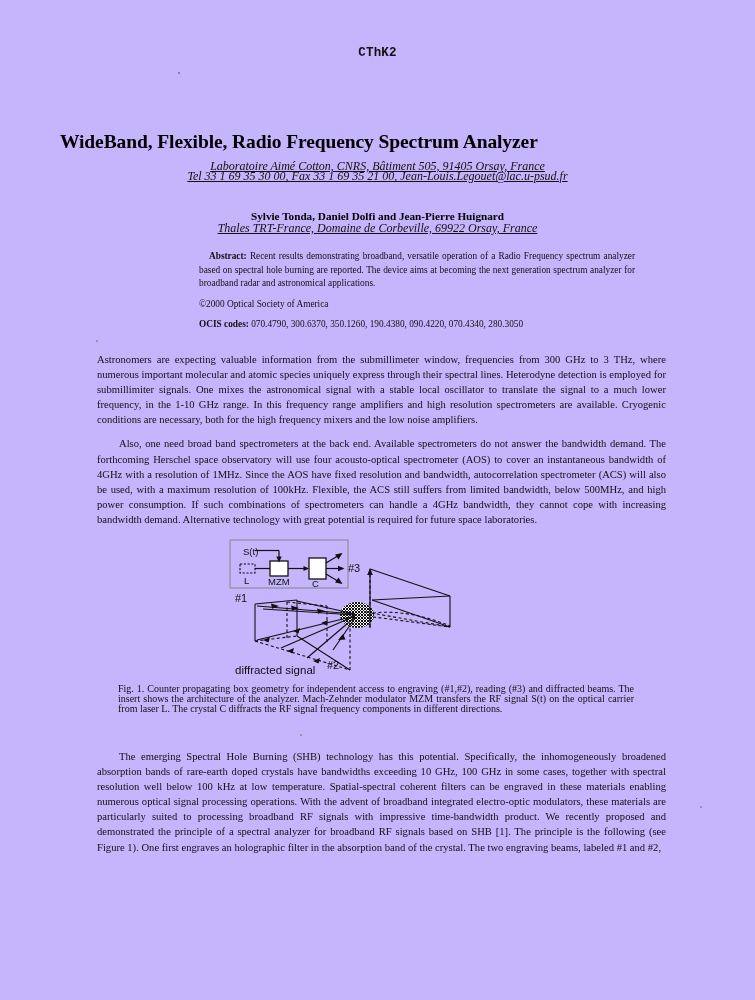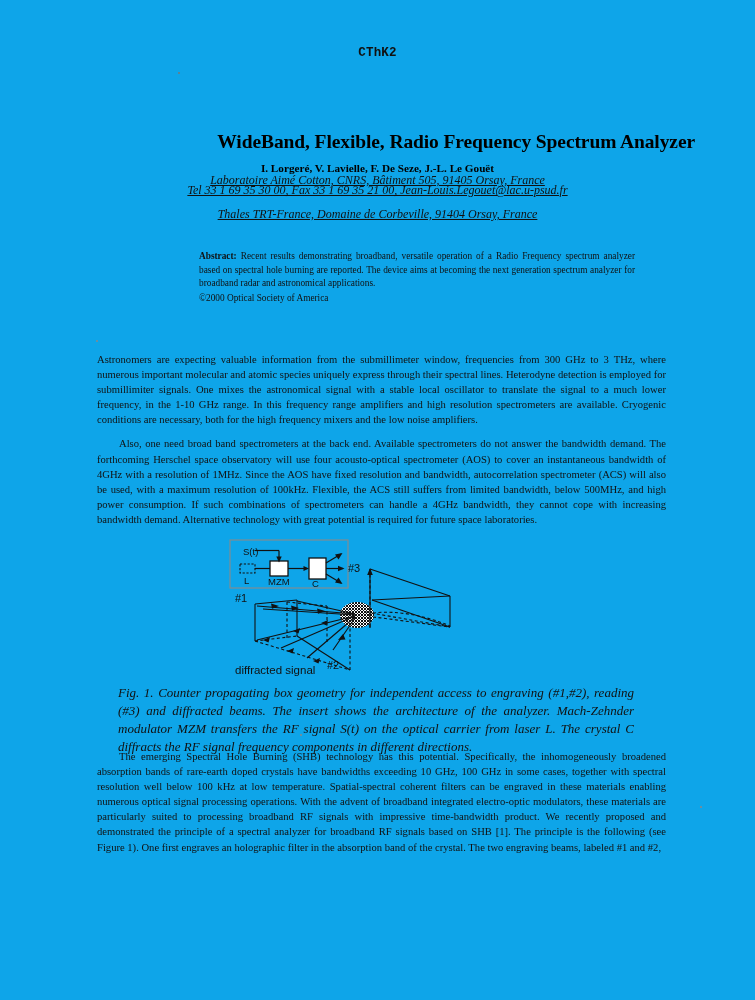--- a/index.html
+++ b/index.html
@@ -11,21 +11,21 @@
     width: 755px;
     height: 1000px;
     font-family: "Liberation Serif", "DejaVu Serif", serif;
     color: #0a0a0a;
     position: relative;
     overflow: hidden;
   }
   .page {
     position: absolute;
     inset: 0;
-    background: #0ea5e9;
+    background: #c4b5fd;
     padding: 16px;
   }
 
   
   .running-head {
     position: absolute;
     top: 46px;
     left: 0;
     right: 0;
     text-align: center;
@@ -71,21 +71,21 @@
     background: #888;
     border-radius: 50%;
   }
 
   
   .doc-title {
     position: absolute;
     top: 118px;
     left: 60px;
     right: 60px;
-    text-align: right;
+    text-align: left;
     font-weight: bold;
     font-size: 19.5px;
     letter-spacing: -0.1px;
     color: #000;
   }
 
   
   .author-block {
     position: absolute;
     left: 60px;
@@ -113,25 +113,25 @@
   .abstract {
     position: absolute;
     top: 250px;
     left: 199px;
     width: 436px;
     font-size: 9.3px;
     line-height: 13.6px;
     text-align: justify;
     color: #111;
   }
-  .abstract .lead { font-weight: bold; }
+  .abstract .lead { font-weight: bold; margin-left: 10px; }
   .abstract .meta-line {
     display: block;
     text-align: left;
-    margin-top: 1px;
+    margin-top: 7px;
   }
   .abstract .ocis { font-weight: bold; }
 
   
   .body-col {
     position: absolute;
     left: 88px;
     width: 578px;
   }
   p.body {
@@ -157,55 +157,55 @@
     position: relative;
     width: 420px;
     height: 150px;
     margin: 0 auto;
   }
   .fig-caption {
     position: absolute;
     top: 684px;
     left: 118px;
     width: 516px;
-    font-size: 13px;
-    line-height: 18px;
+    font-size: 10px;
+    line-height: 10px;
     text-align: justify;
     color: #111;
-    font-style: italic;
   }
   .figure-svg { display: block; }
 </style>
 </head>
 <body>
 
 <div class="page">
 
   <div class="running-head">CThK2</div>
   <div class="stray-dot"></div>
   <div class="stray-dot2"></div>
   <div class="stray-dot3"></div>
   <div class="stray-dot4"></div>
 
   <h1 class="doc-title">WideBand, Flexible, Radio Frequency Spectrum Analyzer</h1>
 
   <div class="author-block ab1">
-    <div class="author-names">I. Lorgeré, V. Lavielle,  F. De Seze, J.-L. Le Gouët</div>
     <div class="affil">Laboratoire Aimé Cotton, CNRS, Bâtiment  505, 91405 Orsay, France</div>
     <div class="affil">Tel 33 1 69 35 30 00, Fax 33 1 69 35 21 00, Jean-Louis.Legouet@lac.u-psud.fr</div>
   </div>
 
   <div class="author-block ab2">
-    <div class="affil">Thales TRT-France, Domaine de Corbeville, 91404 Orsay, France</div>
+    <div class="author-names">Sylvie Tonda, Daniel Dolfi and Jean-Pierre Huignard</div>
+    <div class="affil">Thales TRT-France, Domaine de Corbeville, 69922 Orsay, France</div>
   </div>
 
   <div class="abstract">
     <span class="lead">Abstract:</span>
     <span>Recent results demonstrating broadband, versatile operation of a Radio Frequency spectrum analyzer based on spectral hole burning are reported. The device aims at becoming the next generation spectrum analyzer for broadband radar and astronomical applications.</span>
     <span class="meta-line">©2000 Optical Society of America</span>
+    <span class="meta-line"><span class="ocis">OCIS codes:</span> <span>070.4790, 300.6370, 350.1260, 190.4380, 090.4220, 070.4340, 280.3050</span></span>
   </div>
 
   <div class="body-col para1">
     <p class="body">Astronomers are expecting valuable information from the submillimeter window, frequencies from 300 GHz to 3 THz, where numerous important molecular and atomic species uniquely express through their spectral lines. Heterodyne detection is employed for submillimiter signals. One mixes the astronomical signal with a stable local oscillator to translate the signal to a much lower frequency, in the 1-10 GHz range. In this frequency range amplifiers and high resolution spectrometers are available. Cryogenic conditions are necessary, both for the high frequency mixers and the low noise amplifiers.</p>
     <p class="body indent">Also, one need broad band spectrometers at the back end. Available spectrometers do not answer the bandwidth demand. The forthcoming Herschel space observatory will use four acousto-optical spectrometer (AOS) to cover an instantaneous bandwidth of 4GHz with a resolution of 1MHz. Since the AOS have fixed resolution and bandwidth, autocorrelation spectrometer (ACS) will also be used, with a maximum resolution of 100kHz. Flexible, the ACS still suffers from limited bandwidth, below 500MHz, and high power consumption. If such combinations of spectrometers can handle a 4GHz bandwidth, they cannot cope with increasing bandwidth demand. Alternative technology with great potential is required for future space laboratories.</p>
   </div>
 
   <div class="figure">
     <div class="figure-canvas">
       <svg class="figure-svg" width="420" height="150" viewBox="0 0 420 150">

